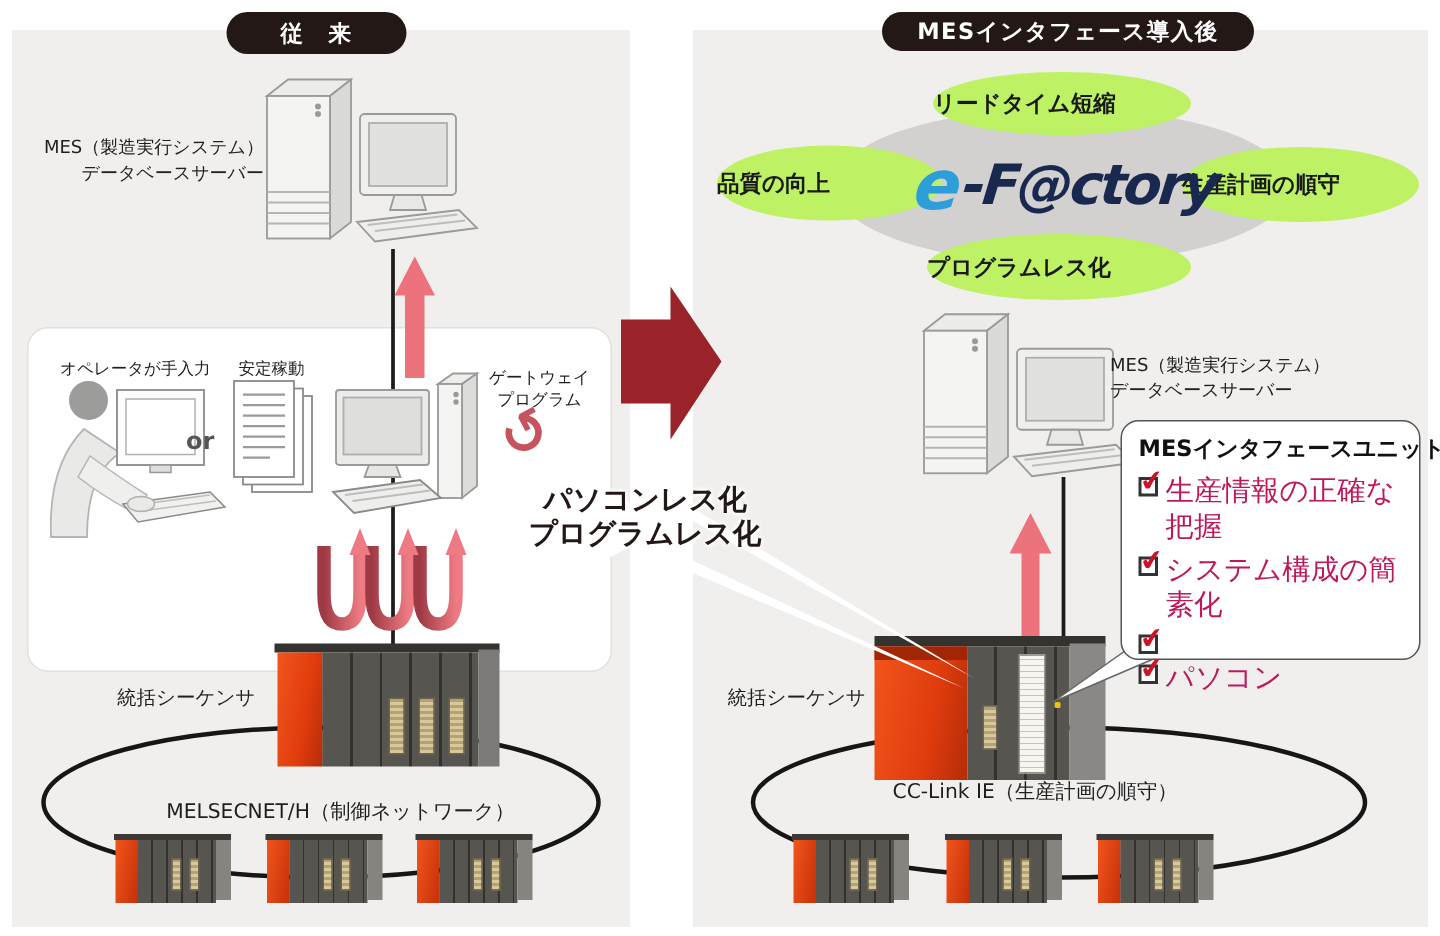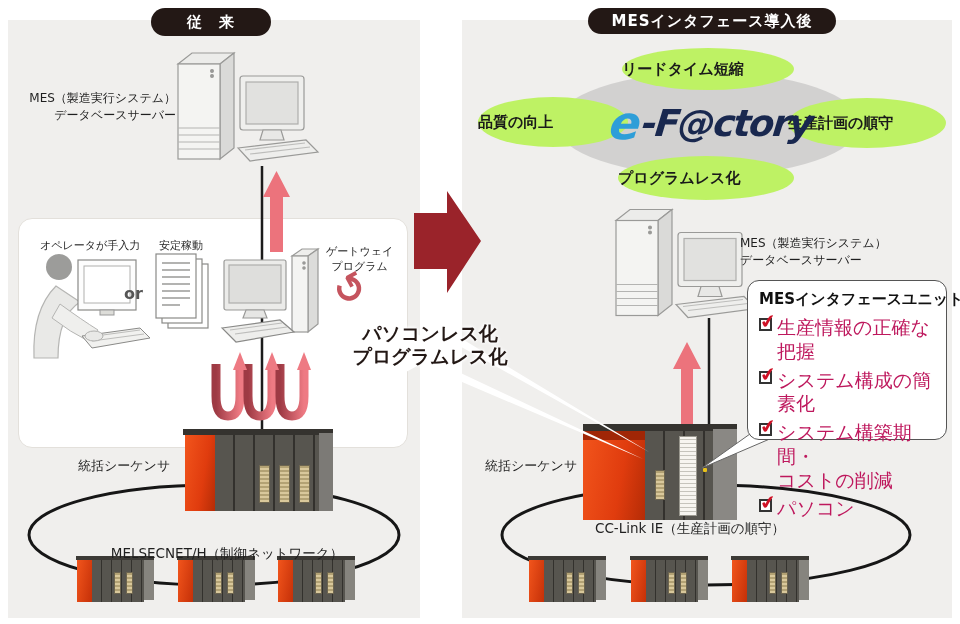--- a/index.html
+++ b/index.html
@@ -294,21 +294,21 @@
   <div>データベースサーバー</div>
 </div>
 <div class="lbl" style="left:40px;top:238px;">オペレータが手入力</div>
 <div class="lbl" style="left:150px;top:238px;width:62px;text-align:center;">安定稼動</div>
 <div class="lbl" style="left:124px;top:283px;font-size:16px;font-weight:bold;color:#555;text-align:center;">or</div>
 <div class="lbl" style="left:326px;top:244px;text-align:center;">
   <div>ゲートウェイ</div>
   <div>プログラム</div>
 </div>
 <div class="lbl" style="left:78px;top:457px;font-size:13px;">統括シーケンサ</div>
-<div class="lbl" style="left:77px;top:544px;width:300px;text-align:center;font-size:13.5px;">MELSECNET/H（制御ネットワーク）</div>
+<div class="lbl" style="left:77px;top:532px;width:300px;text-align:center;font-size:13.5px;">MELSECNET/H（制御ネットワーク）</div>
 
 <div class="lbl" style="left:740px;top:235px;width:180px;font-size:12px;">
   <div>MES（製造実行システム）</div>
   <div>データベースサーバー</div>
 </div>
 <div class="lbl" style="left:485px;top:457px;font-size:13px;">統括シーケンサ</div>
 <div class="lbl" style="left:540px;top:519px;width:300px;text-align:center;font-size:13.5px;">CC-Link IE（生産計画の順守）</div>
 
 <div class="callout">
   <div class="title">MESインタフェースユニット</div>
@@ -321,22 +321,20 @@
   <div class="chk-row">
     <span class="chk-box">
         <span class="chk">✔</span>
       </span>
     <span class="chk-txt">システム構成の簡素化</span>
   </div>
   <div class="chk-row">
     <span class="chk-box">
         <span class="chk">✔</span>
       </span>
-    <span class="chk-txt">システム構築期間・
-コストの削減</span>
   </div>
   <div class="chk-row">
     <span class="chk-box">
         <span class="chk">✔</span>
       </span>
     <span class="chk-txt">パソコン</span>
   </div>
 </div>
 
 <div class="pcless">

